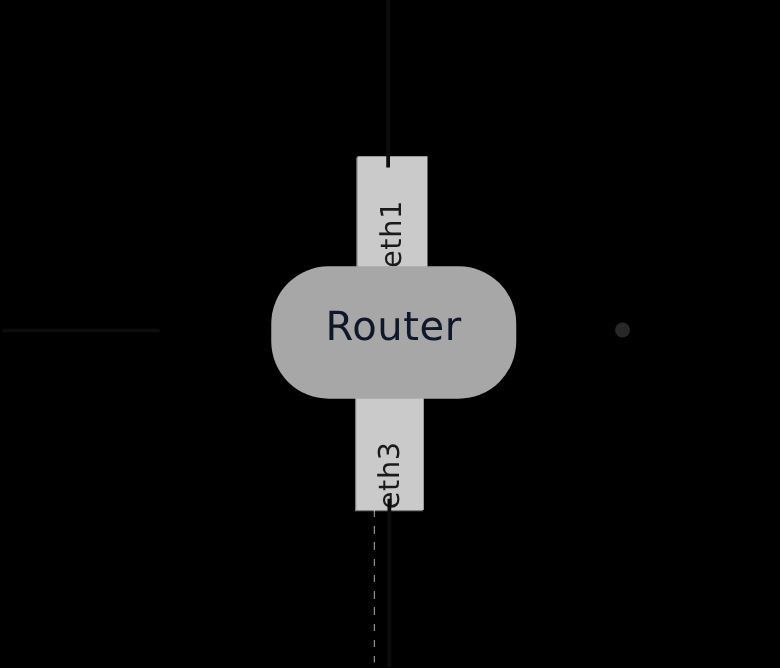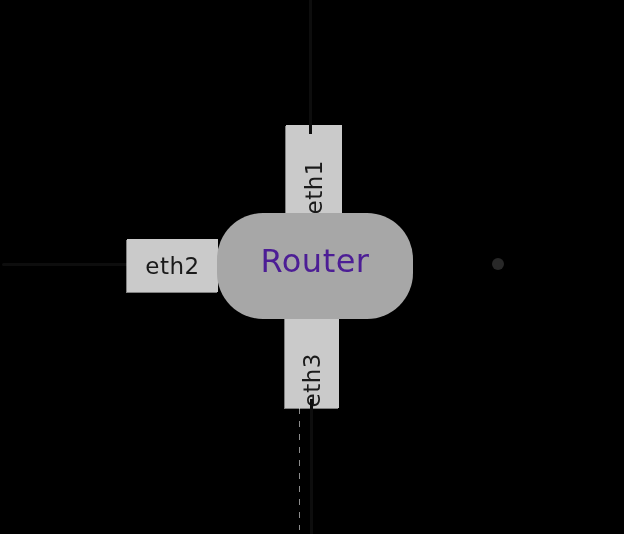--- a/index.html
+++ b/index.html
@@ -66,21 +66,21 @@
   .router-body {
     left: 217px; top: 213px; width: 196px; height: 106px;
     background: #a7a7a7;
     border-radius: 46px;
     z-index: 4;
     display: flex; align-items: center; justify-content: center;
   }
   .router-label {
     font-size: 32px;
     letter-spacing: 0.5px;
-    color: #4c1d95;
+    color: #0f172a;
     position: relative;
     top: -5px;
   }
 
   
   .nub {
     left: 492px; top: 258px; width: 12px; height: 12px;
     border-radius: 50%;
     background: #282828;
     z-index: 5;
@@ -95,23 +95,20 @@
   <div class="abs link link-left"></div>
   <div class="abs link link-bottom"></div>
   <div class="abs link-highlight"></div>
 
   <div class="abs if-box light box-eth1">
     <div class="vlabel-holder">
       <span class="if-label vlabel">eth1</span>
     </div>
   </div>
 
-  <div class="abs if-box light box-eth2">
-    <span class="if-label">eth2</span>
-  </div>
 
 
   <div class="abs if-box light box-eth3">
     <div class="vlabel-holder">
       <span class="if-label vlabel">eth3</span>
     </div>
   </div>
 
   <div class="abs router-body">
     <span class="router-label">Router</span>

